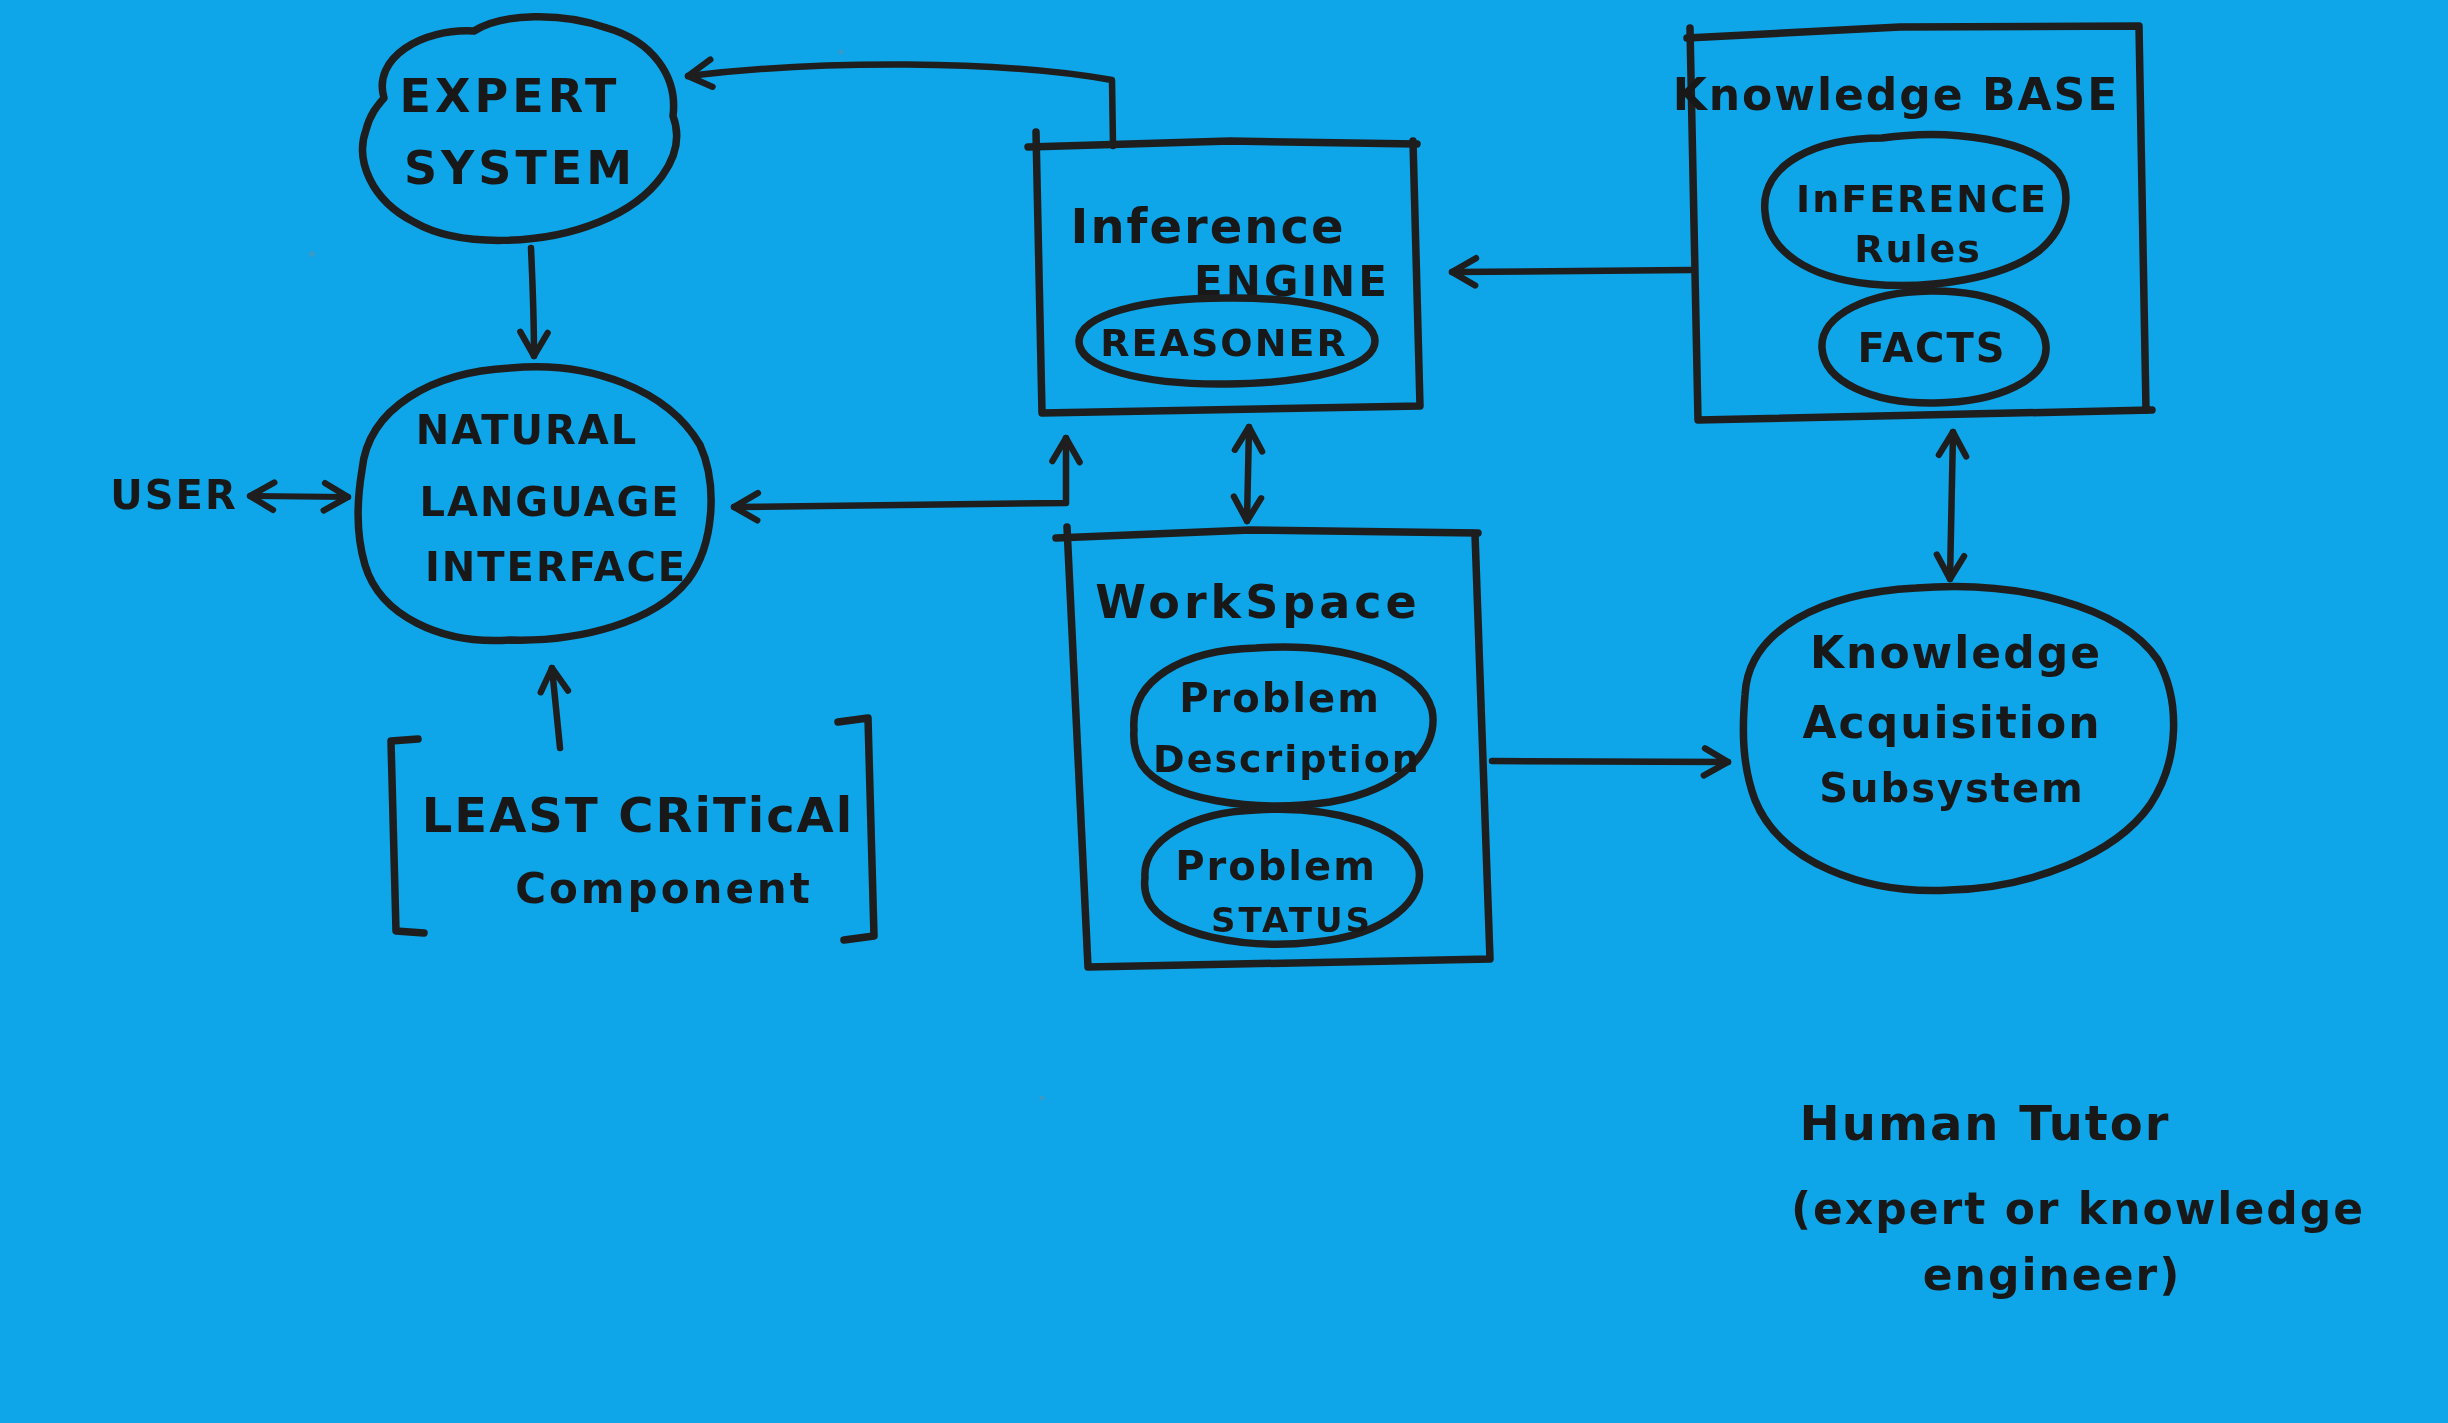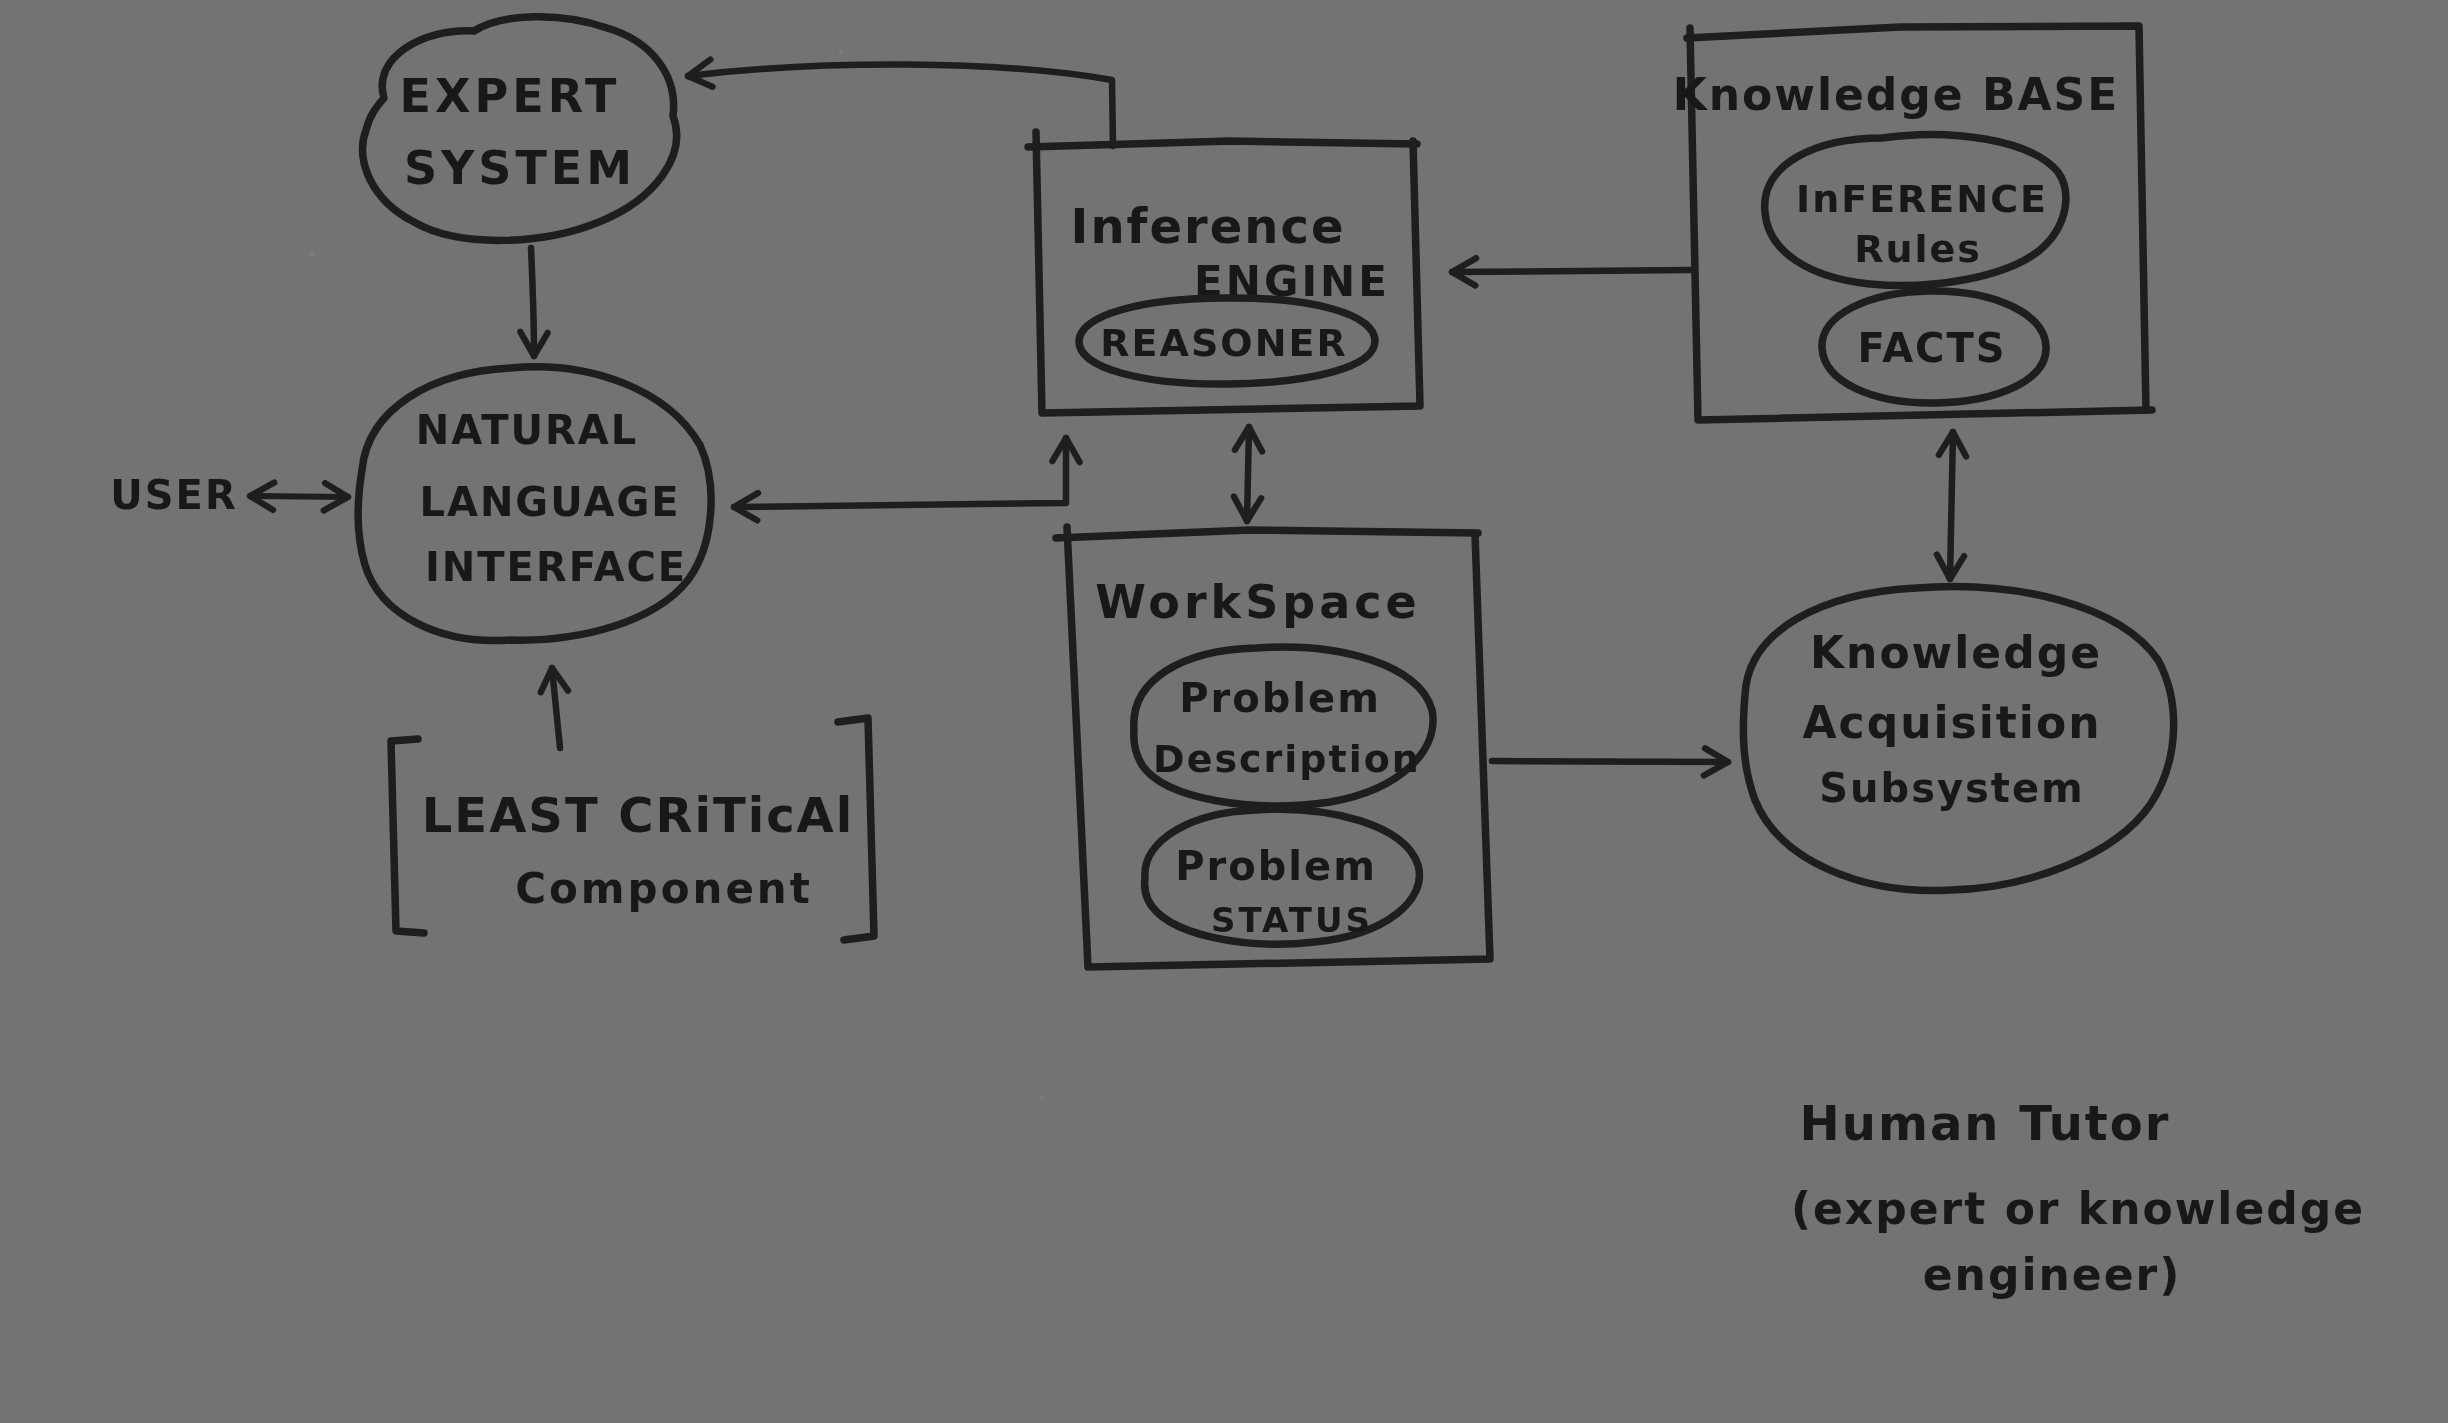--- a/index.html
+++ b/index.html
@@ -3,21 +3,21 @@
 <meta charset="utf-8">
 <style>
   html, body {
     margin: 0;
     padding: 0;
     background: #f4f4f1;
   }
   .page {
     width: 2448px;
     height: 1423px;
-    background: #737373;
+    background: #0ea5e9;
     position: relative;
     overflow: hidden;
   }
   svg { display: block; }
   .ink {
     stroke: #1e1e1e;
     stroke-width: 7.5;
     fill: none;
     stroke-linecap: round;
     stroke-linejoin: round;

